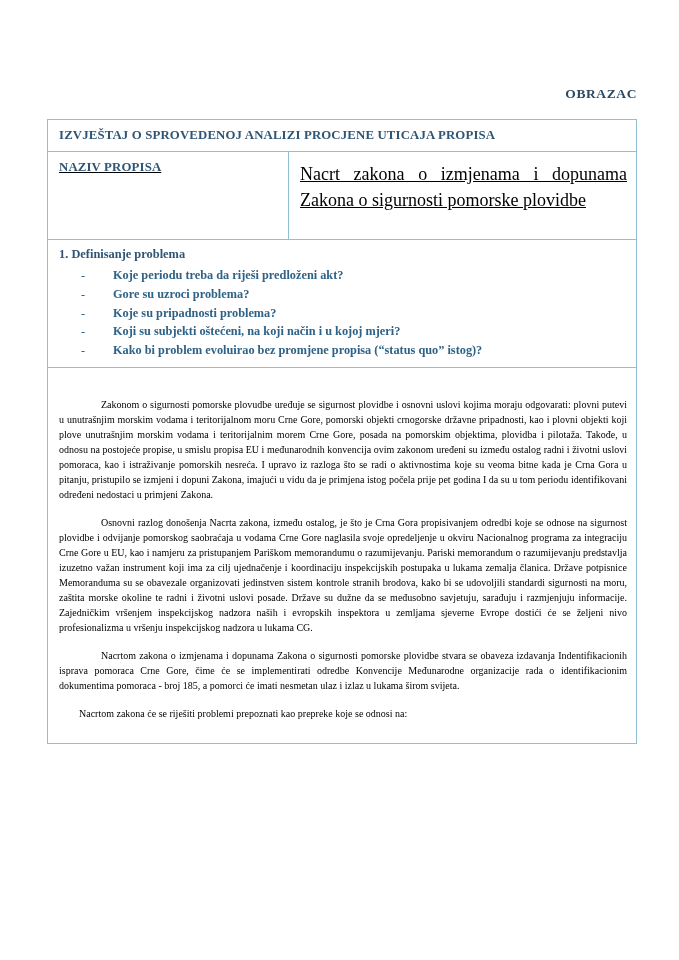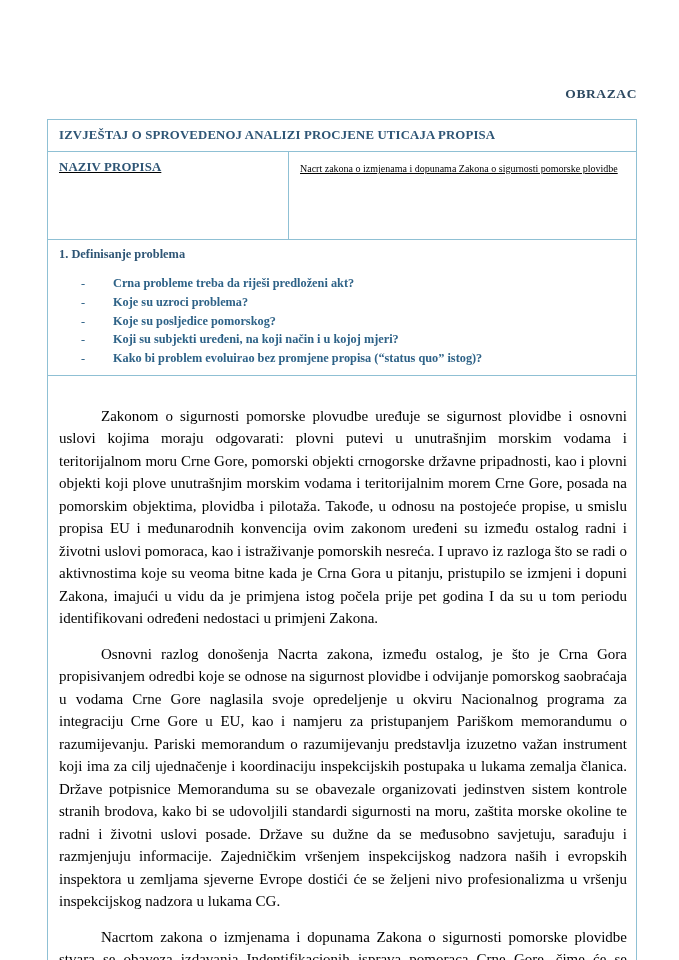--- a/index.html
+++ b/index.html
@@ -55,40 +55,40 @@
     font-family: "Liberation Serif", serif;
     font-weight: bold;
     font-size: 12.8px;
     color: #2e5575;
     line-height: 1.35;
     letter-spacing: 0.15px;
   }
 
   .cell-body {
     font-family: "Liberation Serif", serif;
-    font-size: 10px;
+    font-size: 18px;
     color: #000000;
     line-height: 1.42;
     text-align: justify;
     padding-top: 3px;
   }
 
   .row-title td { height: 32px; }
   .row-predlagac td { height: 36px; }
   .row-naziv td { height: 88px; text-decoration: underline; }
 
   .label-cell { width: 241px; }
 
   
   .sec-title {
     font-family: "Liberation Serif", serif;
     font-weight: bold;
     font-size: 12.4px;
     color: #2e5575;
-    margin-bottom: 12px;
+    margin-bottom: 4px;
   }
 
   ul.q-list {
     list-style: none;
     margin: 0;
     padding: 0;
   }
 
   ul.q-list li {
     font-family: "Liberation Serif", serif;
@@ -108,21 +108,21 @@
     font-weight: normal;
   }
 
   
   .prose-cell {
     padding: 10px 14px 8px 13px;
   }
 
   .prose-cell p {
     font-family: "Liberation Serif", serif;
-    font-size: 15px;
+    font-size: 10px;
     line-height: 1.50;
     color: #000000;
     text-align: justify;
     text-indent: 42px;
     margin-bottom: 13px;
     hyphens: none;
   }
 
   .prose-cell p:last-child { margin-bottom: 0; }
 
@@ -157,33 +157,33 @@
           <div class="cell-body">Nacrt zakona o izmjenama i dopunama Zakona o sigurnosti pomorske plovidbe</div>
         </td>
       </tr>
 
       <tr>
         <td colspan="2">
           <div class="sec-title">1. Definisanje problema</div>
           <ul class="q-list">
             <li>
               <span class="dash">-</span>
-              <span>Crna probleme  treba da riješi predloženi akt?</span>
-            </li>
-            <li>
-              <span class="dash">-</span>
-              <span>Koje su uzroci problema?</span>
-            </li>
-            <li>
-              <span class="dash">-</span>
-              <span>Koje su posljedice pomorskog?</span>
-            </li>
-            <li>
-              <span class="dash">-</span>
-              <span>Koji su subjekti uređeni, na koji način i u kojoj mjeri?</span>
+              <span>Koje periodu  treba da riješi predloženi akt?</span>
+            </li>
+            <li>
+              <span class="dash">-</span>
+              <span>Gore su uzroci problema?</span>
+            </li>
+            <li>
+              <span class="dash">-</span>
+              <span>Koje su pripadnosti problema?</span>
+            </li>
+            <li>
+              <span class="dash">-</span>
+              <span>Koji su subjekti oštećeni, na koji način i u kojoj mjeri?</span>
             </li>
             <li>
               <span class="dash">-</span>
               <span>Kako bi problem evoluirao bez promjene propisa (“status quo” istog)?</span>
             </li>
           </ul>
         </td>
       </tr>
 
       <tr>

